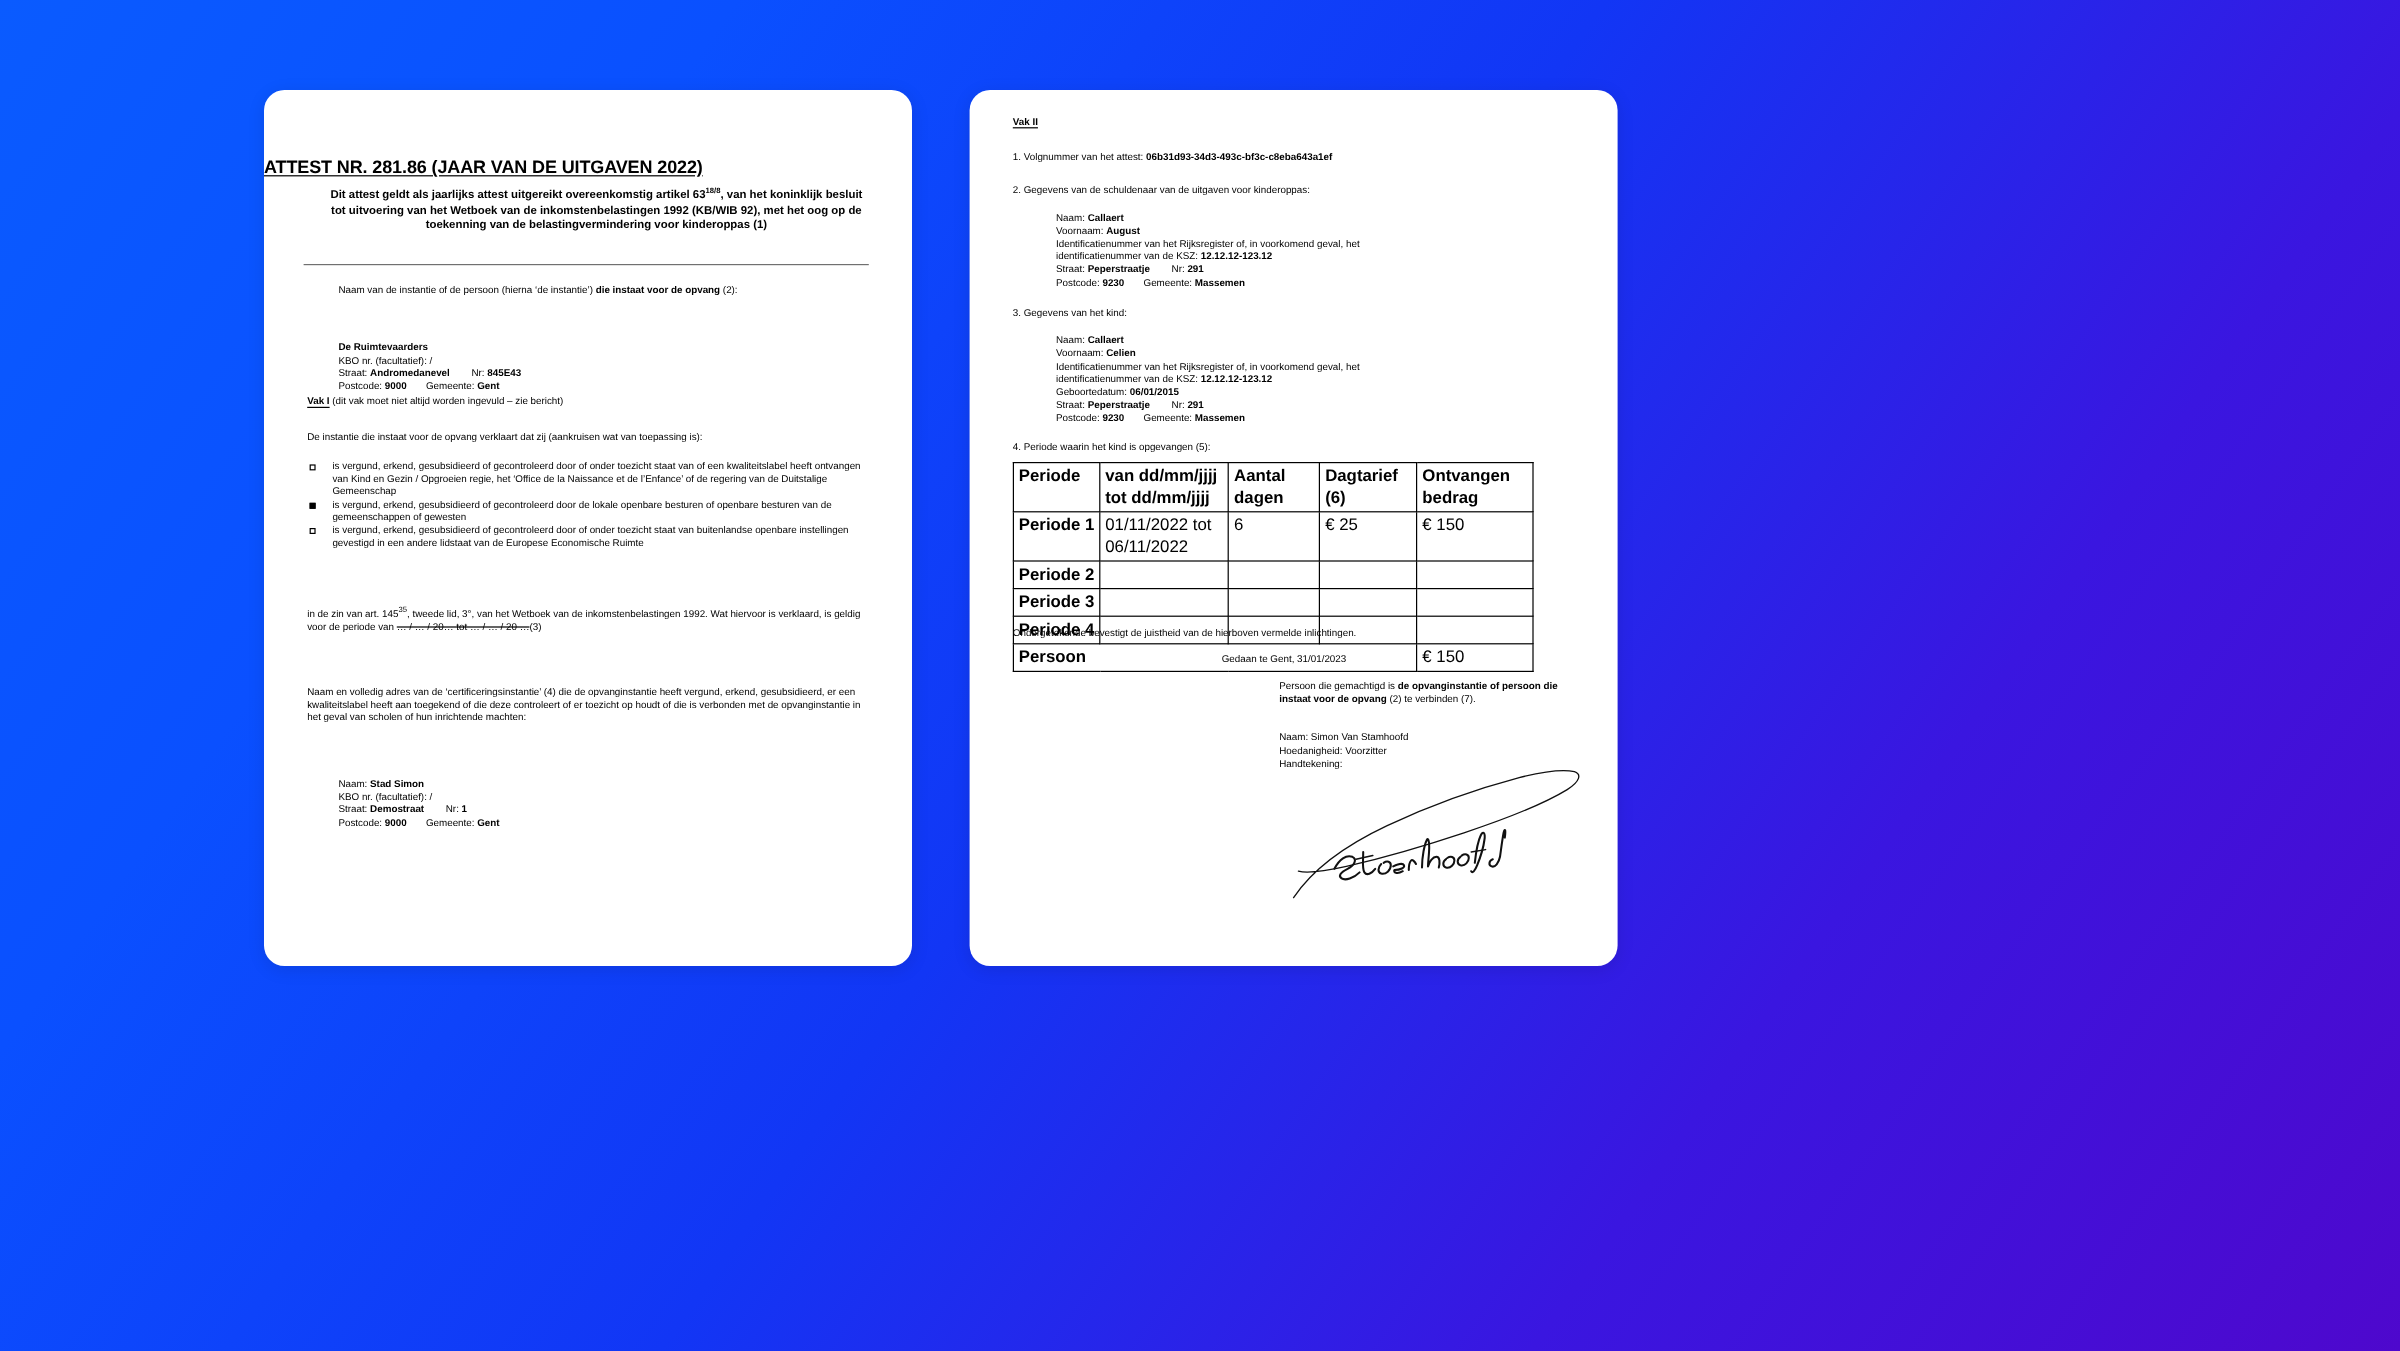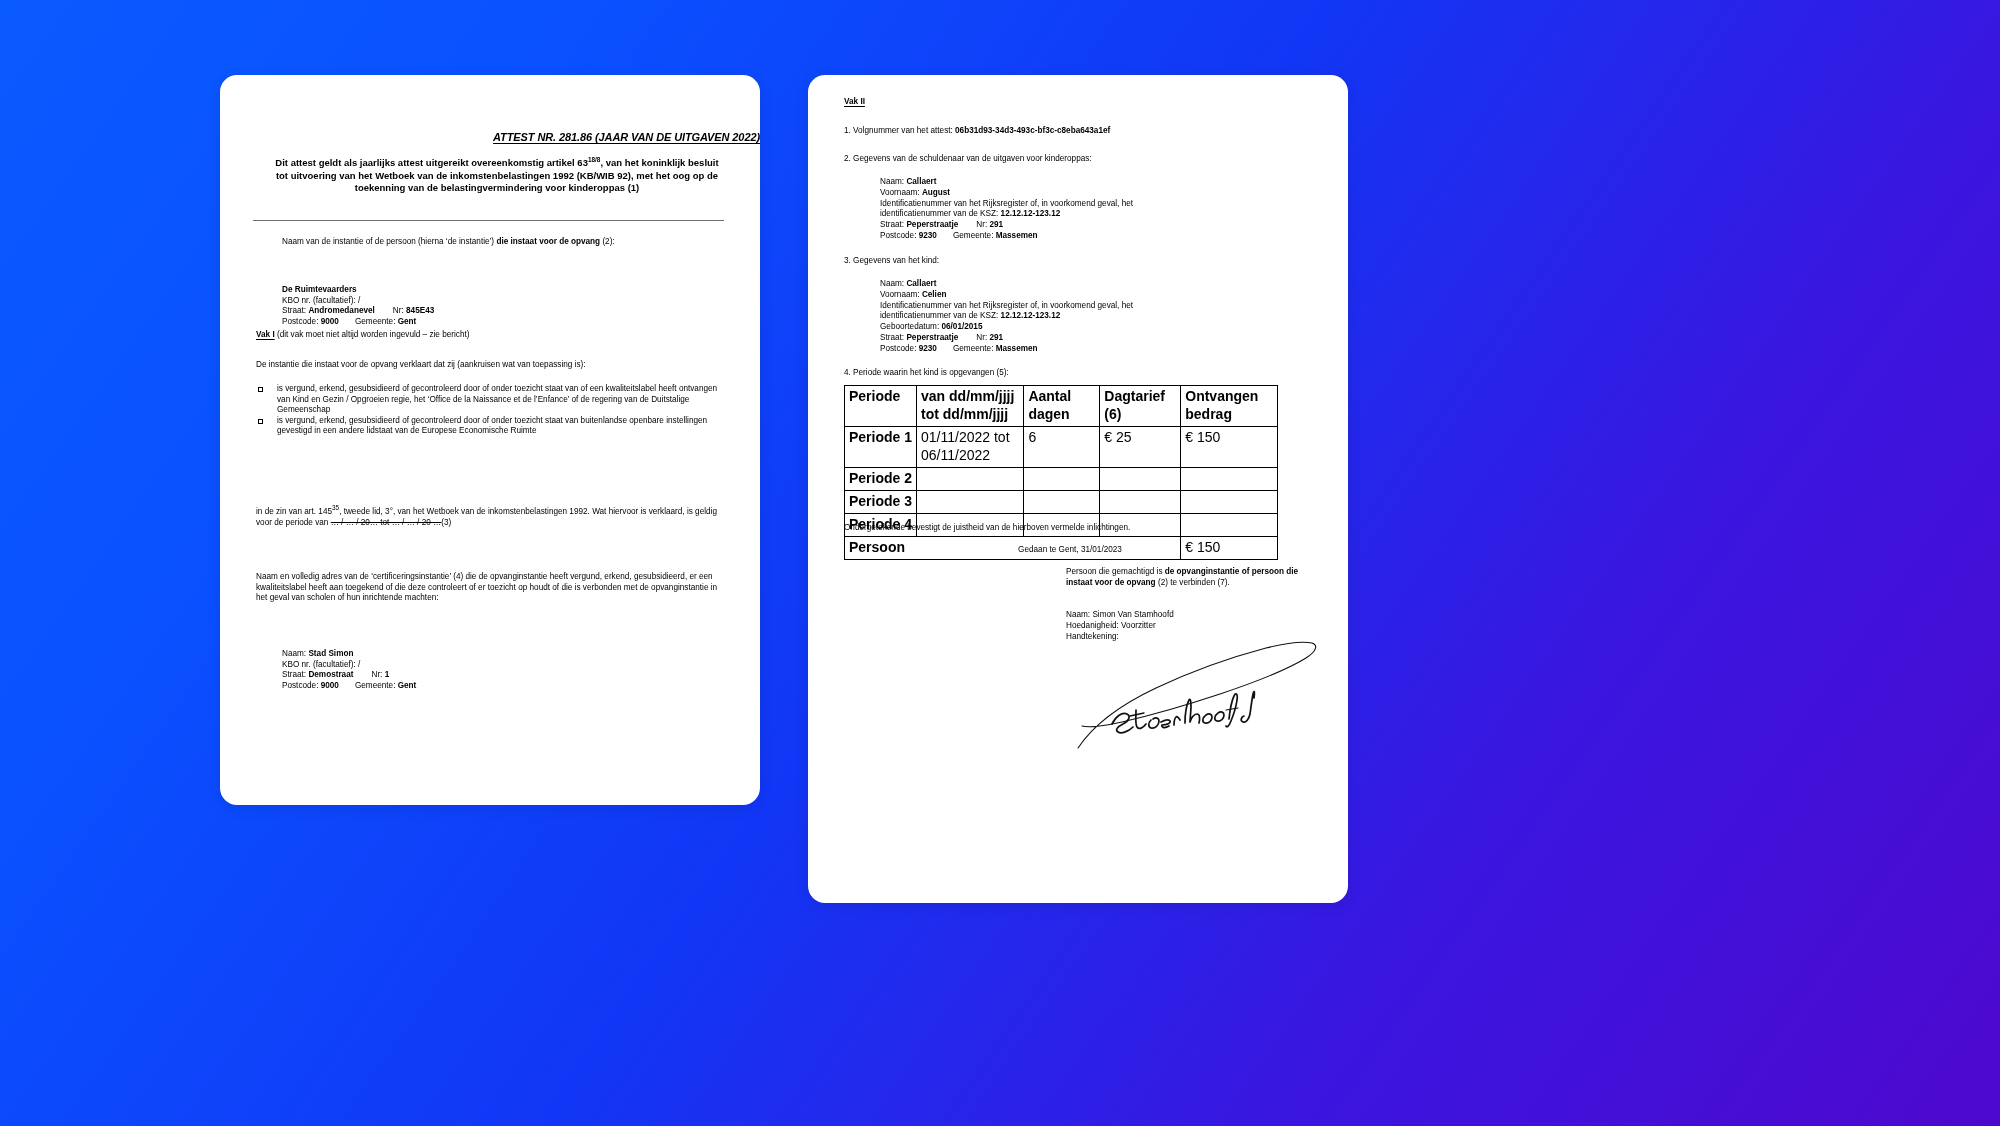--- a/index.html
+++ b/index.html
@@ -28,39 +28,38 @@
 
   .page {
     position: absolute;
     background: #ffffff;
     border-radius: 17px;
     overflow: hidden;
     box-shadow: 0 3px 14px rgba(0,0,0,0.10);
   }
 
   #page-left  { left: 220px; top: 75px;  width: 540px; height: 730px; }
-  #page-right { left: 808px; top: 75px;  width: 540px; height: 828px; }
+  #page-right { left: 808px; top: 75px;  width: 540px; height: 730px; }
 
   .sheet {
     position: absolute;
     inset: 0;
     color: #000;
     font-size: 8.2px;
     line-height: 1.30;
   }
 
   
   .doc-title {
     position: absolute;
     top: 55px; left: 0; right: 0;
-    text-align: right;
+    text-align: left;
     font-weight: bold;
-    font-size: 11px;
+    font-size: 15px;
     letter-spacing: -0.1px;
-    font-style: italic;
   }
   .doc-title u { text-decoration: underline; text-underline-offset: 2px; }
 
   .doc-subtitle {
     position: absolute;
     top: 82px; left: 52px; right: 38px;
     text-align: center;
     font-weight: bold;
     font-size: 9.5px;
     line-height: 1.33;
@@ -178,20 +177,24 @@
       <div class="blk para" style="top:255px;"><span class="u b">Vak I</span><span> (dit vak moet niet altijd worden ingevuld – zie bericht)</span></div>
 
       <div class="blk para" style="top:285px;">De instantie die instaat voor de opvang verklaart dat zij (aankruisen wat van toepassing is):</div>
 
       <div class="cb-list" style="top:309px;">
         <div class="cb-item">
           <span class="cb-box"></span>
           <span>is vergund, erkend, gesubsidieerd of gecontroleerd door of onder toezicht staat van of een kwaliteitslabel heeft ontvangen van Kind en Gezin / Opgroeien regie, het ‘Office de la Naissance et de l’Enfance’ of de regering van de Duitstalige Gemeenschap</span>
         </div>
         <div class="cb-item">
+          <span class="cb-box checked"></span>
+          <span>is vergund, erkend, gesubsidieerd of gecontroleerd door de lokale openbare besturen of openbare besturen van de gemeenschappen of gewesten</span>
+        </div>
+        <div class="cb-item">
           <span class="cb-box"></span>
           <span>is vergund, erkend, gesubsidieerd of gecontroleerd door of onder toezicht staat van buitenlandse openbare instellingen gevestigd in een andere lidstaat van de Europese Economische Ruimte</span>
         </div>
       </div>
 
       <div class="blk para" style="top:432px;"><span>in de zin van art. 145</span><sup>35</sup><span>, tweede lid, 3°, van het Wetboek van de inkomstenbelastingen 1992. Wat hiervoor is verklaard, is geldig voor de periode van </span><span class="strike">… / … / 20… tot … / … / 20 …</span><span>(3)</span></div>
 
       <div class="blk para" style="top:497px;">Naam en volledig adres van de ‘certificeringsinstantie’ (4) die de opvanginstantie heeft vergund, erkend, gesubsidieerd, er een kwaliteitslabel heeft aan toegekend of die deze controleert of er toezicht op houdt of die is verbonden met de opvanginstantie in het geval van scholen of hun inrichtende machten:</div>
 
       <div class="blk indent1 flines" style="top:574px;">

